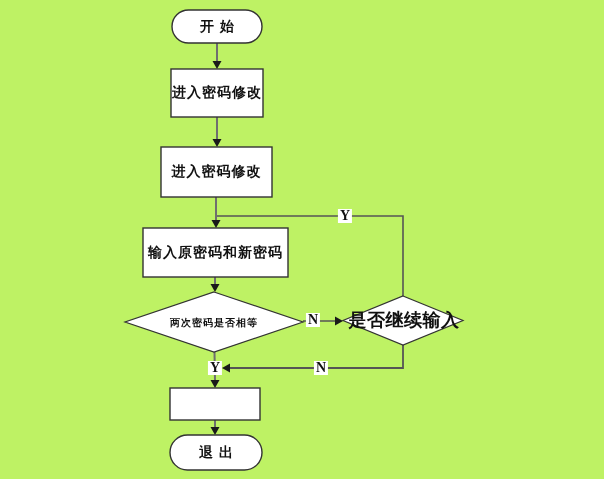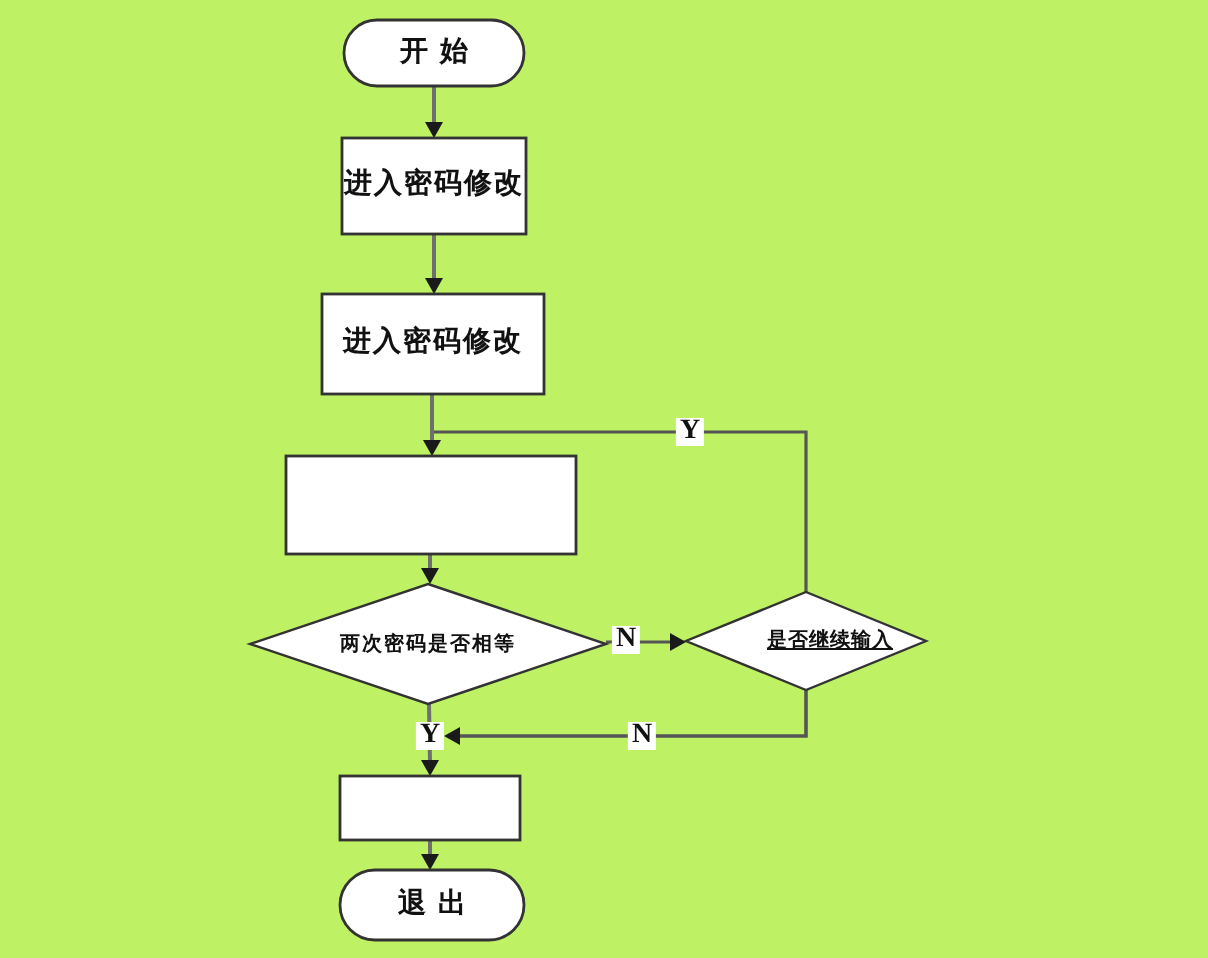--- a/index.html
+++ b/index.html
@@ -22,21 +22,21 @@
     font-family:"Liberation Serif","DejaVu Serif",serif;
     white-space:nowrap;
   }
   .lbl.short { letter-spacing:6px; text-indent:6px; }
   
   #lbl-start     { left:172px; top:10px;  width:90px;  height:33px; }
   #lbl-step1     { left:171px; top:69px;  width:92px;  height:48px; }
   #lbl-step2     { left:161px; top:147px; width:111px; height:50px; }
   #lbl-step3     { left:143px; top:228px; width:145px; height:49px; }
   #lbl-decision1 { left:125px; top:292px; width:178px; height:60px; font-size:10px; }
-  #lbl-decision2 { left:355px; top:296px; width:120px; height:49px; font-size:10px; letter-spacing:0.5px;text-decoration:underline;}
+  #lbl-decision2 { left:344px; top:296px; width:120px; height:49px; font-size:18px; letter-spacing:0.5px;}
   #lbl-confirm   { left:170px; top:388px; width:90px;  height:32px; }
   #lbl-end       { left:170px; top:435px; width:92px;  height:35px; }
   
   .edge-lbl {
     position:absolute;
     transform:translate(-50%,-50%);
     background:#ffffff;
     padding:0 2px;
     font-weight:bold;
     font-size:14px;
@@ -82,20 +82,21 @@
     <rect x="143" y="228" width="145" height="49" fill="#ffffff" stroke="#333333" stroke-width="1.4"></rect>
     <polygon points="214,292 303,322 214,352 125,322" fill="#ffffff" stroke="#333333" stroke-width="1.2"></polygon>
     <polygon points="403,296 463,320.5 403,345 343,320.5" fill="#ffffff" stroke="#333333" stroke-width="1.2"></polygon>
     <rect x="170" y="388" width="90" height="32" fill="#ffffff" stroke="#333333" stroke-width="1.4"></rect>
     <rect x="170" y="435" width="92" height="35" rx="17.5" ry="17.5" fill="#ffffff" stroke="#333333" stroke-width="1.4"></rect>
   </svg>
 
   <div class="lbl short" id="lbl-start">开始</div>
   <div class="lbl" id="lbl-step1">进入密码修改</div>
   <div class="lbl" id="lbl-step2">进入密码修改</div>
+  <div class="lbl" id="lbl-step3">输入原密码和新密码</div>
   <div class="lbl" id="lbl-decision1">两次密码是否相等</div>
   <div class="lbl" id="lbl-decision2">是否继续输入</div>
   <div class="lbl short" id="lbl-end">退出</div>
 
   <div class="edge-lbl" id="lbl-y-top">Y</div>
   <div class="edge-lbl" id="lbl-n-mid">N</div>
   <div class="edge-lbl" id="lbl-n-bottom">N</div>
   <div class="edge-lbl" id="lbl-y-bottom">Y</div>
 
 </div>

